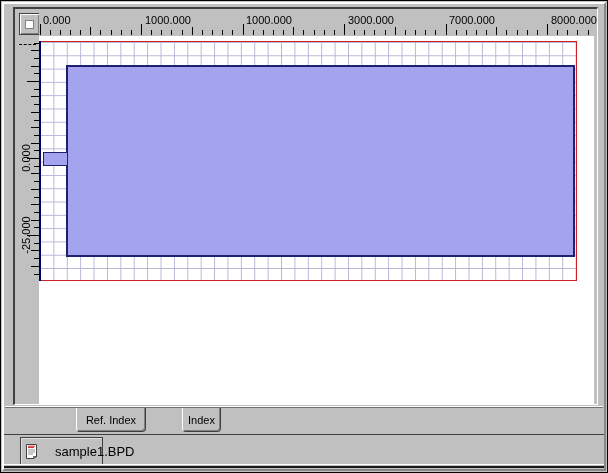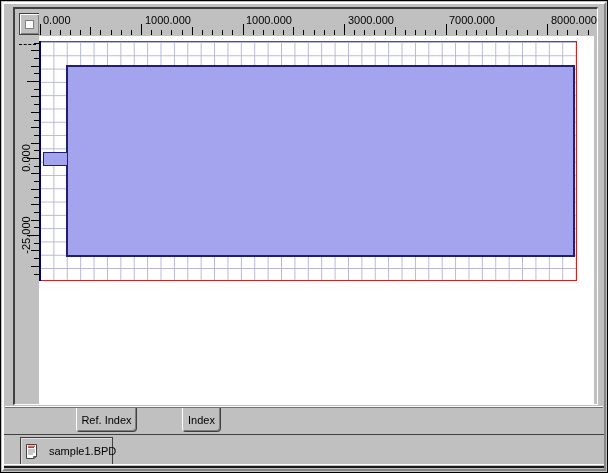--- a/index.html
+++ b/index.html
@@ -96,32 +96,32 @@
     border-bottom:1px solid #404040;
     border-radius:0 0 4px 4px;
     box-shadow: inset -1px -1px 0 #808080;
     z-index:2;
   }
   .tab.active{
     top:404px; height:29px; font-weight:bold; z-index:3;
     box-shadow: inset 1px 0 0 #fff, inset -1px -1px 0 #808080;
   }
   .tab-layout{left:22px; width:53px;}
-  .tab-refindex{left:75px; width:61px;}
+  .tab-refindex{left:75px; width:70px;}
   .tab-scripting{left:127px; width:53px;}
   .tab-notes{left:181px; width:39px;}
 
   
   .filestrip-topline{position:absolute; left:3px; right:3px; top:433px; height:1px; background:#404040; z-index:1;}
   .file-tab{
-    position:absolute; left:19px; top:436px; width:93px; height:27px;
+    position:absolute; left:19px; top:436px; width:83px; height:27px;
     background:#c0c0c0; border:1px solid #404040; border-bottom:none;
     box-shadow: inset 1px 1px 0 #dfdfdf;
-    display:flex; align-items:center; gap:11px; padding-left:4px;
-    font-size:11px; color:#000; z-index:2;
+    display:flex; align-items:center; gap:17px; padding-left:4px;
+    font-size:13px; color:#000; z-index:2;
   }
   .bottom-white-line{position:absolute; left:3px; right:3px; top:463px; height:1px; background:#fff;}
   .bottom-dark-line{position:absolute; left:3px; right:3px; top:465px; height:2px; background:#1a1a1a;}
 
   .doc-icon{width:13px; height:15px; flex:0 0 auto;}
 </style>
 </head>
 <body>
 
 <div class="window">

